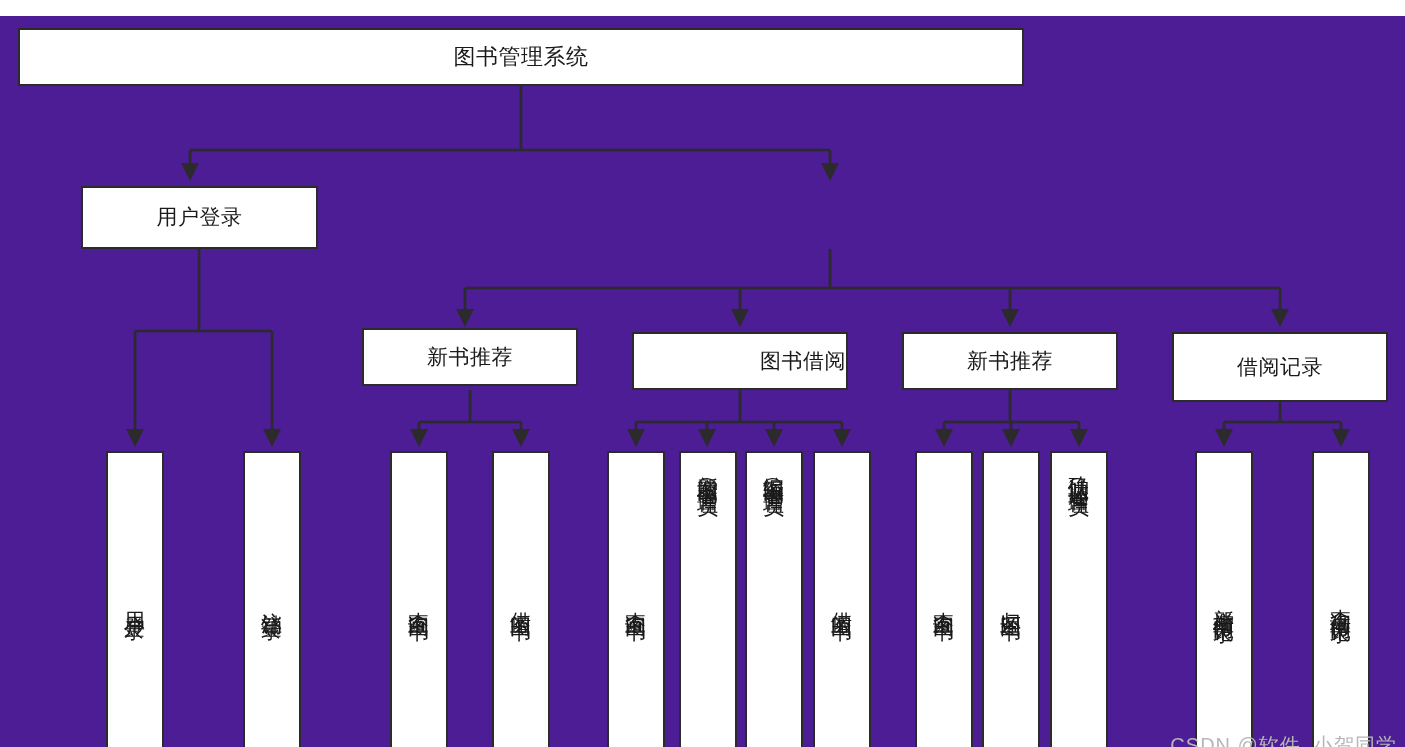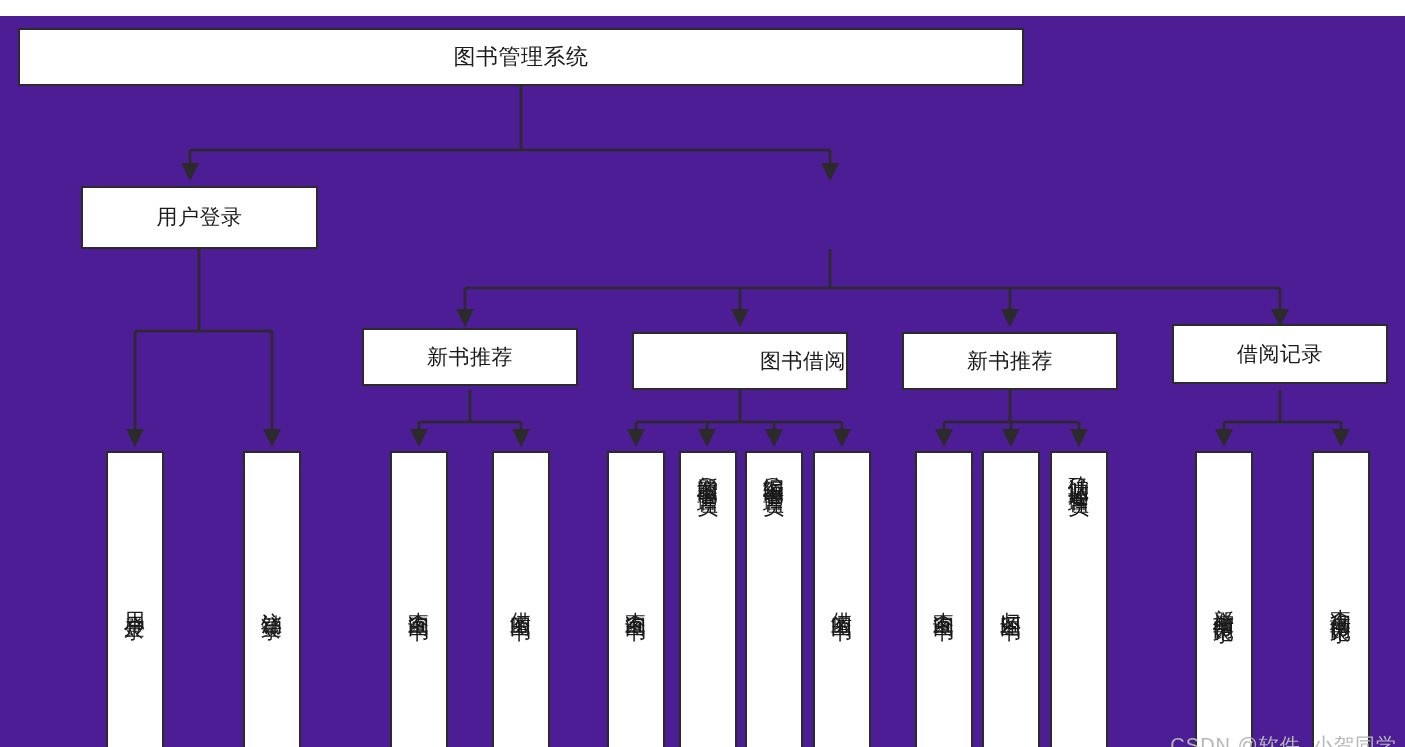--- a/index.html
+++ b/index.html
@@ -149,21 +149,21 @@
   </div>
 
   <div class="node-box horiz" style="left:632px; top:316px; width:216px; height:58px;justify-content:flex-end;">
     <span class="node-label">图书借阅</span>
   </div>
 
   <div class="node-box horiz" style="left:902px; top:316px; width:216px; height:58px;">
     <span class="node-label">新书推荐</span>
   </div>
 
-  <div class="node-box horiz" style="left:1172px; top:308px; width:216px; height:60px;">
+  <div class="node-box horiz" style="left:1172px; top:316px; width:216px; height:70px;">
     <span class="node-label">借阅记录</span>
   </div>
 
   <div class="node-box vert leaf-short" style="left:106px; top:435px; width:58px; height:300px;">
     <span class="node-label">用户登录</span>
   </div>
 
   <div class="node-box vert leaf-short" style="left:243px; top:435px; width:58px; height:300px;">
     <span class="node-label">注销登录</span>
   </div>

